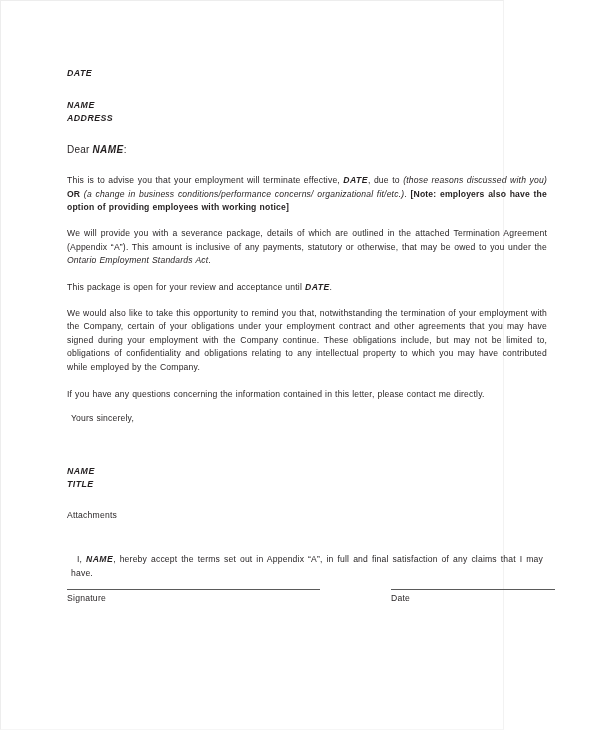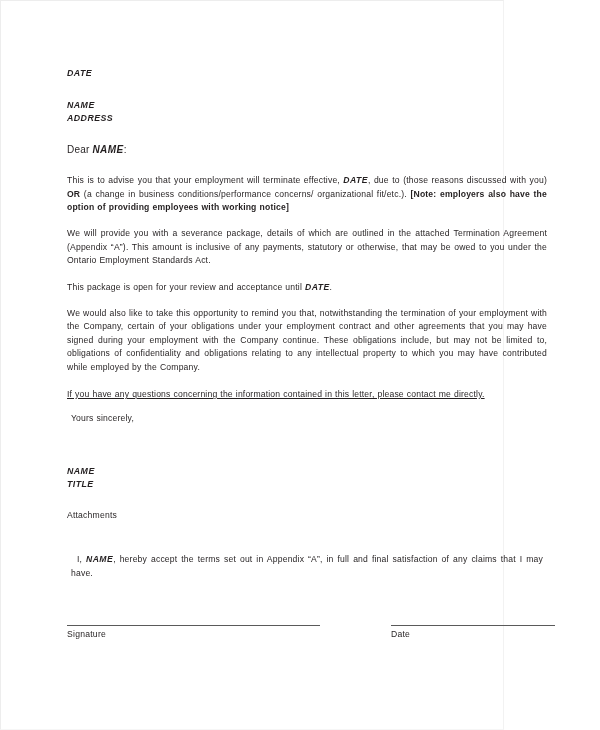--- a/index.html
+++ b/index.html
@@ -38,21 +38,20 @@
     text-align: justify;
     text-justify: inter-word;
     margin: 4px;
     word-spacing: 0.4px;
   }
   .para {
     margin: 0 0 13px 0;
   }
   .para-tight {
     margin: 14px 0 11px 0;
-    text-decoration: underline;
   }
   .label-line {
     font-weight: bold;
     font-style: italic;
     font-size: 8.8px;
     line-height: 13.6px;
     letter-spacing: 0.45px;
     margin: 0;
   }
   .block-date {
@@ -65,21 +64,21 @@
     margin: 0 0 18px 0;
     font-size: 10px;
     line-height: 13.4px;
     letter-spacing: 0.2px;
   }
   .inline-label {
     font-weight: bold;
     font-style: italic;
     letter-spacing: 0.45px;
   }
-  .it { }
+  .it { font-style: italic; }
   .bd { font-weight: bold; }
   .bd-note {
     font-weight: bold;
     font-style: normal;
   }
   .sincerely {
     margin: 4px;
   }
   .sig-block {
     margin-top: 39px;
@@ -90,21 +89,21 @@
     letter-spacing: 0.2px;
     line-height: 13.4px;
   }
   .acceptance {
     margin-top: 31px;
     text-indent: 6px;
   }
   .signature-row {
     position: absolute;
     left: 66px;
-    top: 624px;
+    top: 588px;
     width: 482px;
     height: 30px;
   }
   .sig-field {
     position: absolute;
     top: 0;
   }
   .sig-field.left { left: 0; width: 253px; }
   .sig-field.right { left: 324px; width: 164px; }
   .sig-rule {

